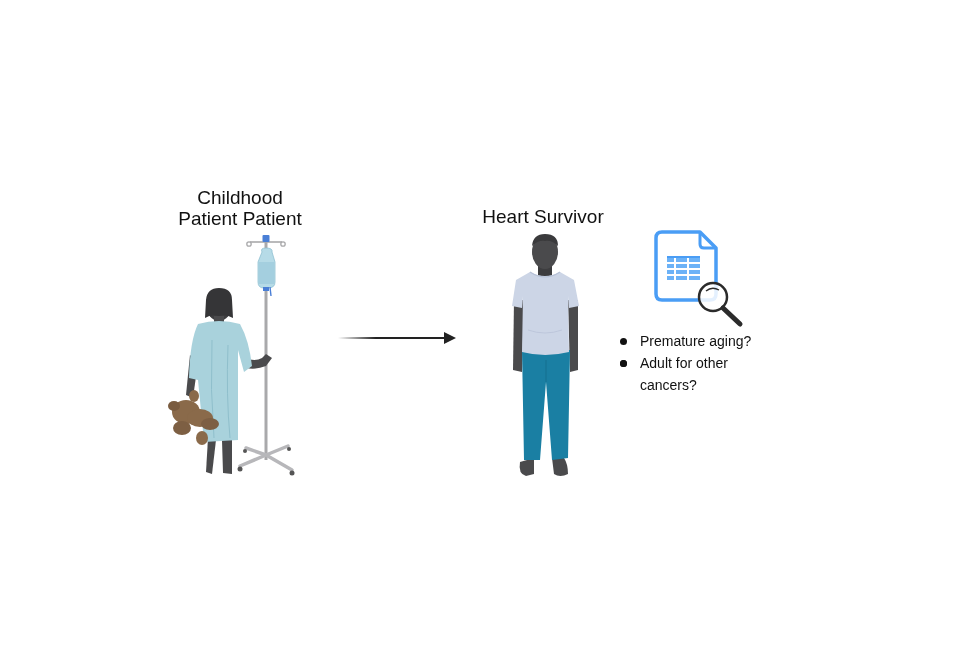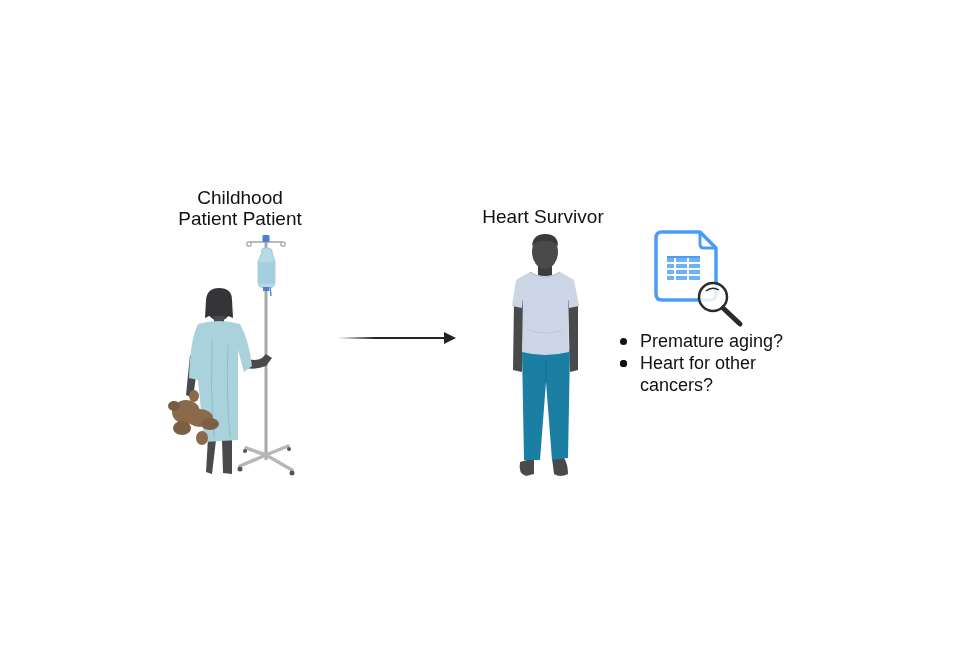--- a/index.html
+++ b/index.html
@@ -3,21 +3,21 @@
 <meta charset="utf-8">
 <style>
   html, body { margin: 0; padding: 0; background: #ffffff; }
   body { width: 960px; height: 672px; position: relative; overflow: hidden;
          font-family: "Liberation Sans", sans-serif; color: #111; }
   .label { position: absolute; text-align: center; font-size: 19px; line-height: 21px; color: #111; }
   .lbl-child { left: 170px; top: 187px; width: 140px; }
   .lbl-adult { left: 475px; top: 206px; width: 136px; }
   svg.fig { position: absolute; left: 0; top: 0; }
   .bullets { position: absolute; left: 618px; top: 330px; margin: 0; padding: 0; list-style: none;
-             font-size: 18px; line-height: 22px; color: #111; }
+             font-size: 14px; line-height: 22px; color: #111; }
   .bullets li { position: relative; padding-left: 22px; width: 170px; }
   .bullets li .dot { position: absolute; left: 2px; top: 8px; width: 7px; height: 7px; border-radius: 50%; background: #111; }
 </style>
 </head>
 <body>
 
 <div class="label lbl-child">
   <div>Childhood</div>
   <div>Patient Patient</div>
 </div>
@@ -139,16 +139,16 @@
 <ul class="bullets">
   <li>
     <span class="dot"></span>
     <span>Premature aging?</span>
   </li>
   <li>
     <span class="dot"></span>
   </li>
   <li>
     <span class="dot"></span>
-    <span>Heart for other</span><br>
+    <span>Adult for other</span><br>
     <span>cancers?</span>
   </li>
 </ul>
 
 </body></html>

